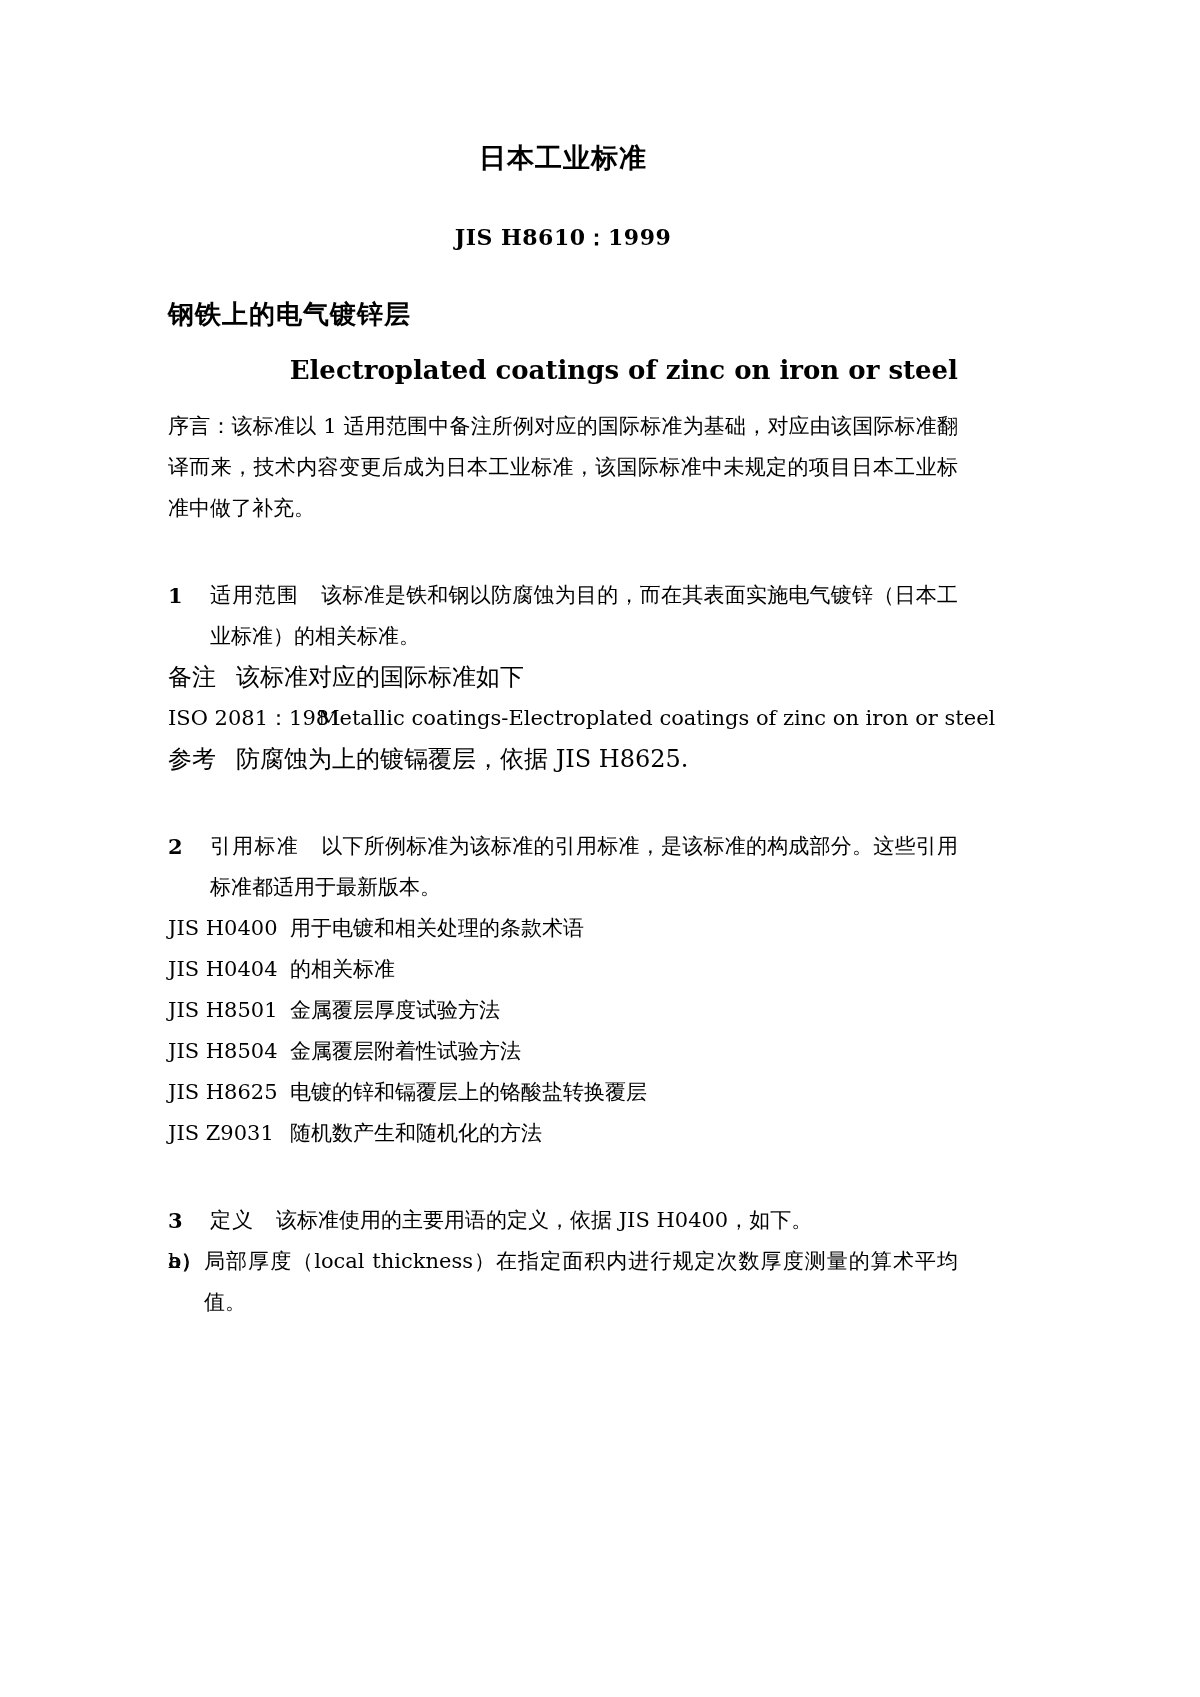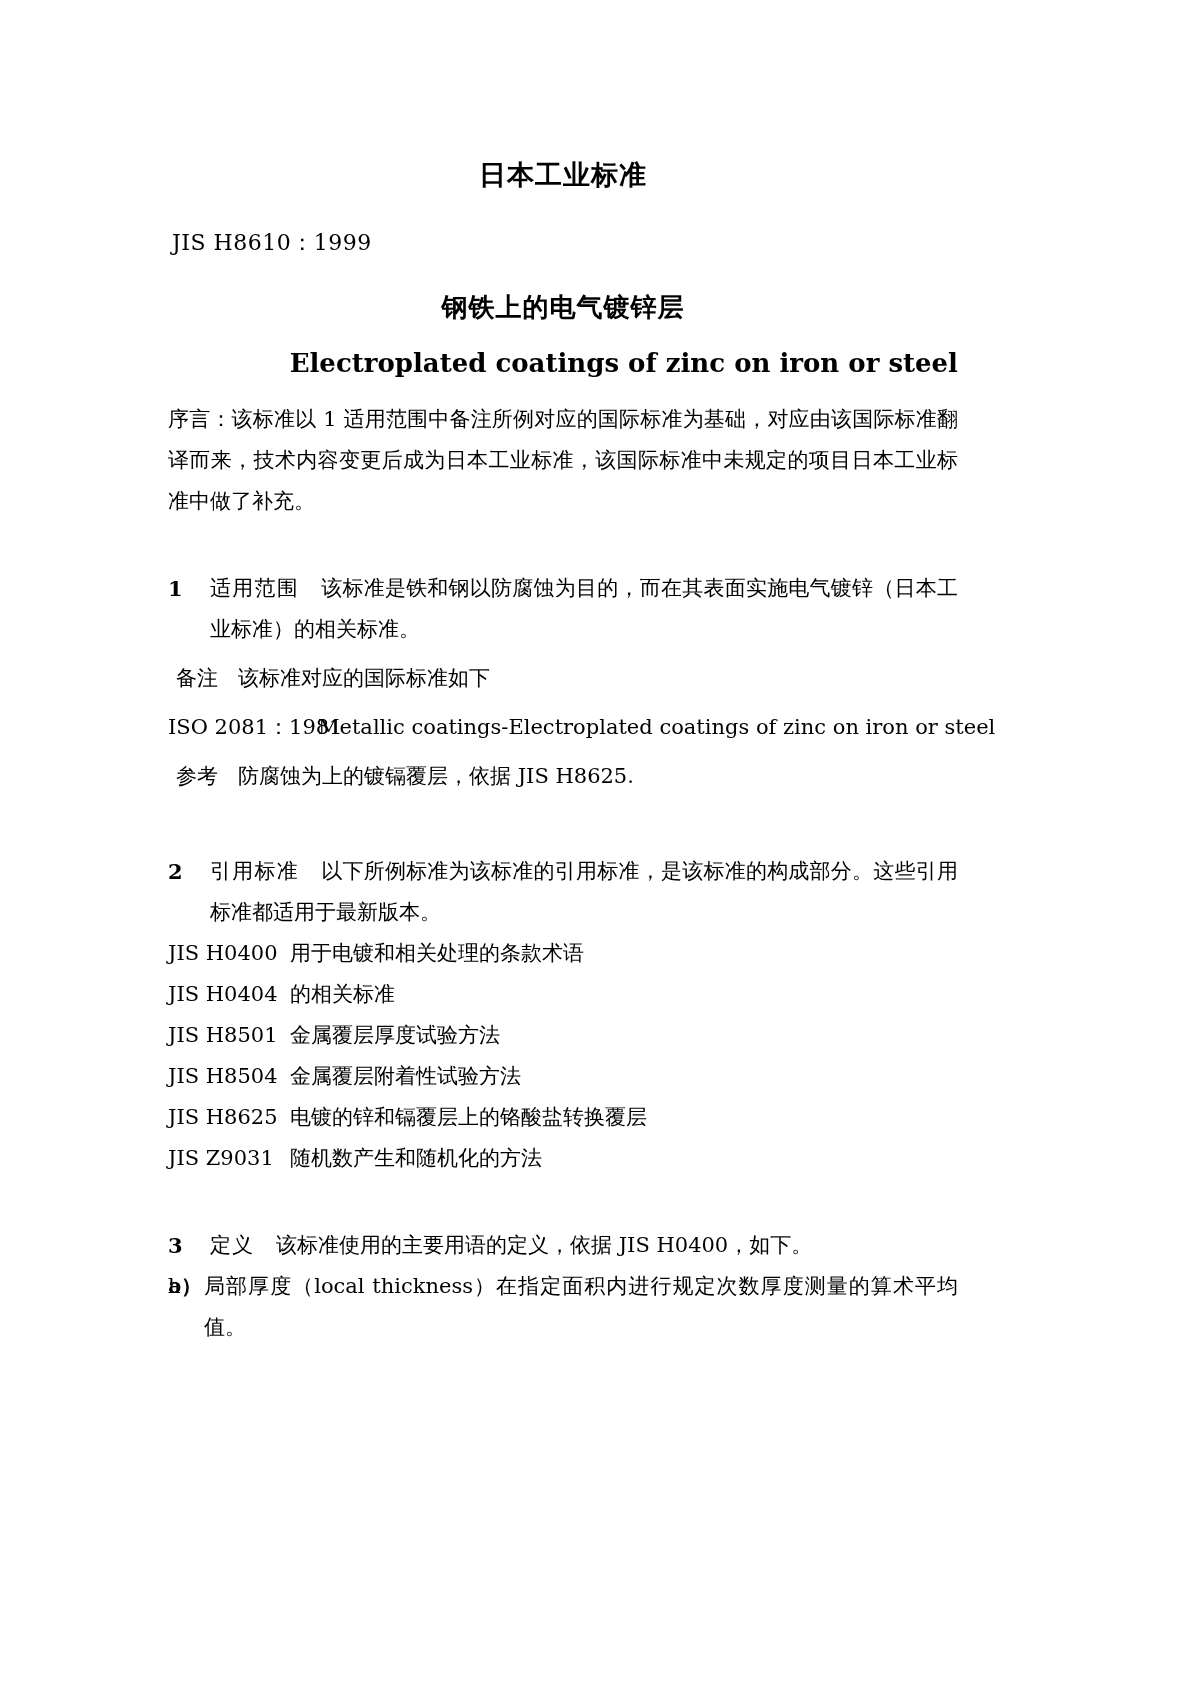--- a/index.html
+++ b/index.html
@@ -18,45 +18,45 @@
     height: 1697px;
     margin: 0 auto;
     background: #ffffff;
     box-sizing: border-box;
     padding: 0;
     overflow: hidden;
   }
   .content {
     position: absolute;
     left: 168px;
-    top: 17px;
+    top: 0;
     width: 790px;
   }
 
   
   .doc-title {
     text-align: center;
     font-size: 27px;
     font-weight: bold;
     letter-spacing: 1px;
     margin: 0;
     padding-top: 142px;
     line-height: 1.2;
     font-family: "DejaVu Serif", "Liberation Serif", serif;
   }
   .std-number {
-    text-align: left;
+    text-align: center;
     font-size: 22px;
-    font-weight: normal;
-    margin: 4px;
+    font-weight: bold;
+    margin: 16px;
     padding-top: 33px;
     letter-spacing: 0.5px;
   }
   .cn-title {
-    text-align: center;
+    text-align: left;
     font-size: 26px;
     font-weight: bold;
     letter-spacing: 1px;
     margin: 0;
     padding-top: 30px;
     line-height: 1.2;
   }
   .en-title {
     text-align: right;
     font-size: 26px;
@@ -98,23 +98,23 @@
   .section .head {
     font-weight: normal;
     letter-spacing: 1px;
   }
   .section .gap {
     display: inline-block;
     width: 22px;
   }
 
   .flat {
-    font-size: 21px;
-    line-height: 41px;
-    margin: 8px;
+    font-size: 24px;
+    line-height: 41px;
+    margin: 0;
   }
   .flat .gap {
     display: inline-block;
     width: 20px;
   }
 
   .ref-line {
     font-size: 21px;
     line-height: 41px;
     margin: 0;

